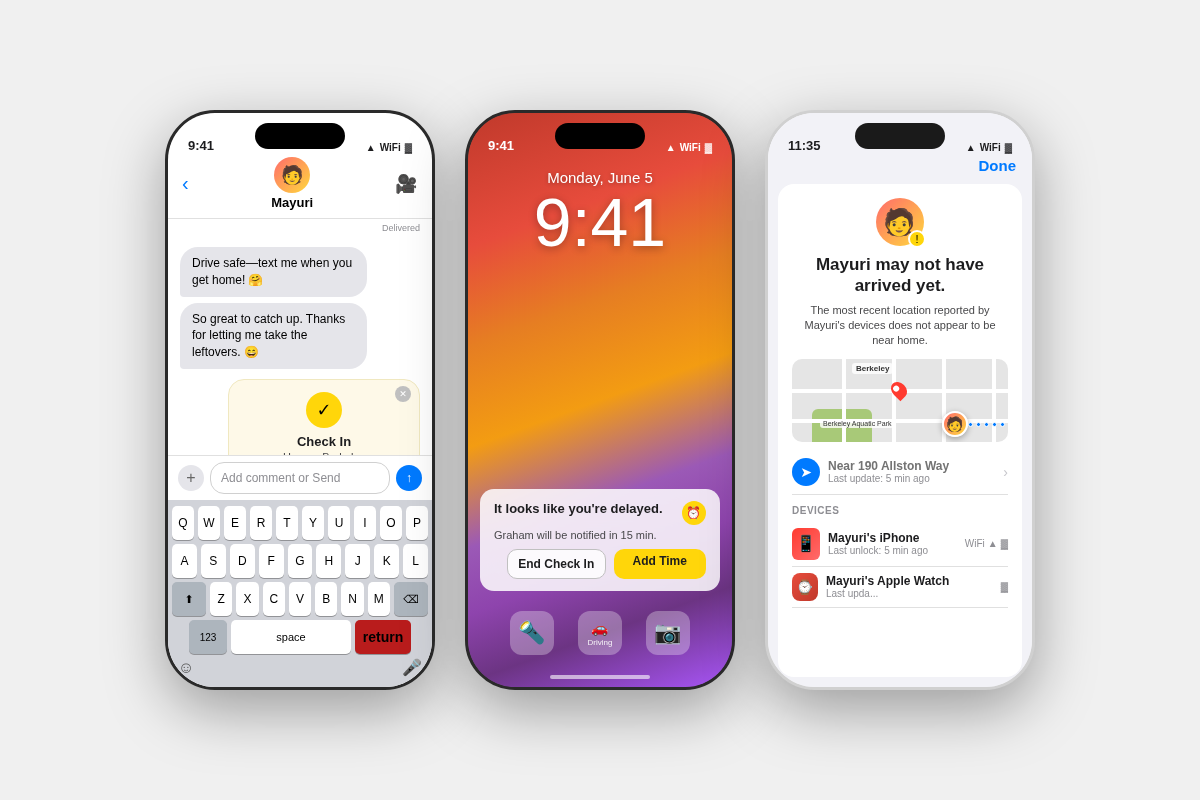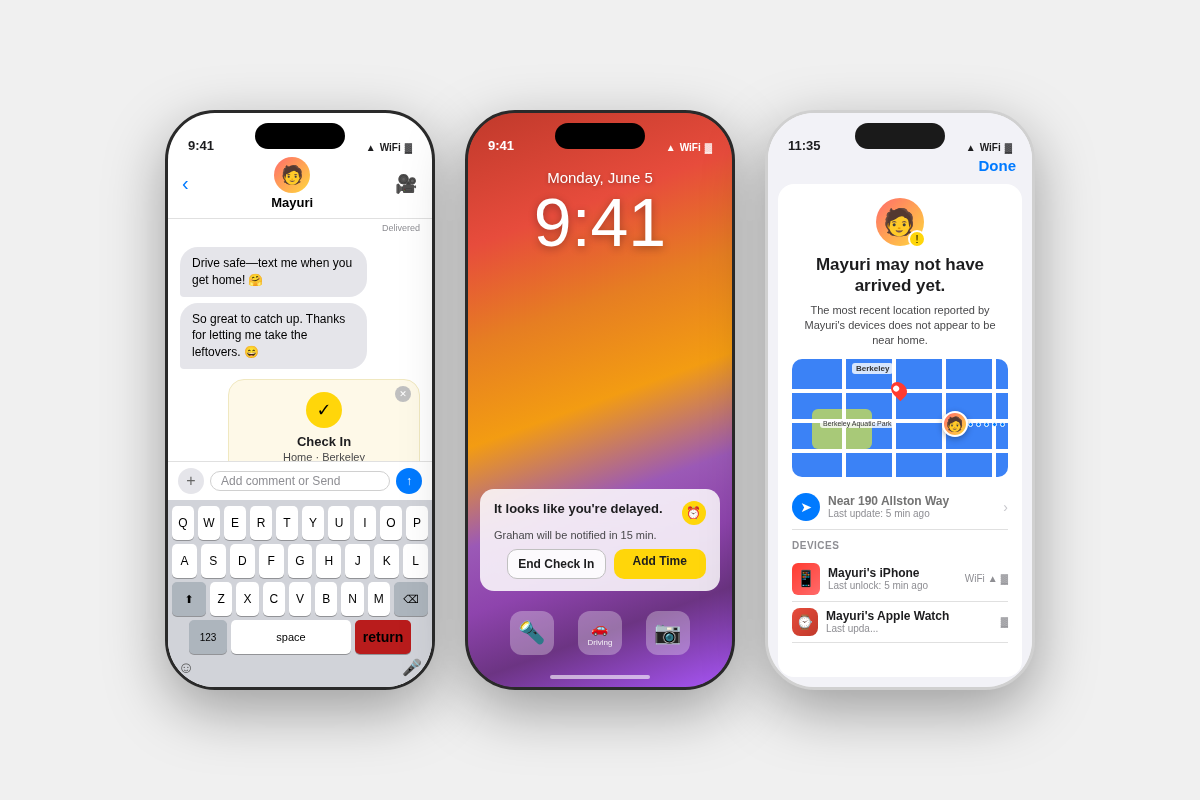--- a/index.html
+++ b/index.html
@@ -207,21 +207,21 @@
       border-radius: 50%;
       background: #e5e5ea;
       display: flex;
       align-items: center;
       justify-content: center;
       font-size: 16px;
       color: #666;
     }
     .text-input-bar {
       flex: 1;
-      height: 20px;
+      height: 32px;
       border: 1px solid #d0d0d0;
       border-radius: 14px;
       padding: 0 10px;
       font-size: 12px;
       color: #8e8e93;
       background: white;
       display: flex;
       align-items: center;
     }
     .send-btn {
@@ -462,23 +462,23 @@
     }
     .findmy-alert-desc {
       font-size: 11px;
       color: #48484a;
       text-align: center;
       margin-bottom: 10px;
       line-height: 1.4;
     }
     .map-preview {
       width: 100%;
-      height: 118px;
+      height: 83px;
       border-radius: 10px;
-      background: #3b82f6;
+      background: #e5e5e5;
       position: relative;
       overflow: hidden;
       margin-bottom: 8px;
       flex-shrink: 0;
     }
     
     .map-road-h {
       position: absolute;
       height: 4px;
       background: white;

